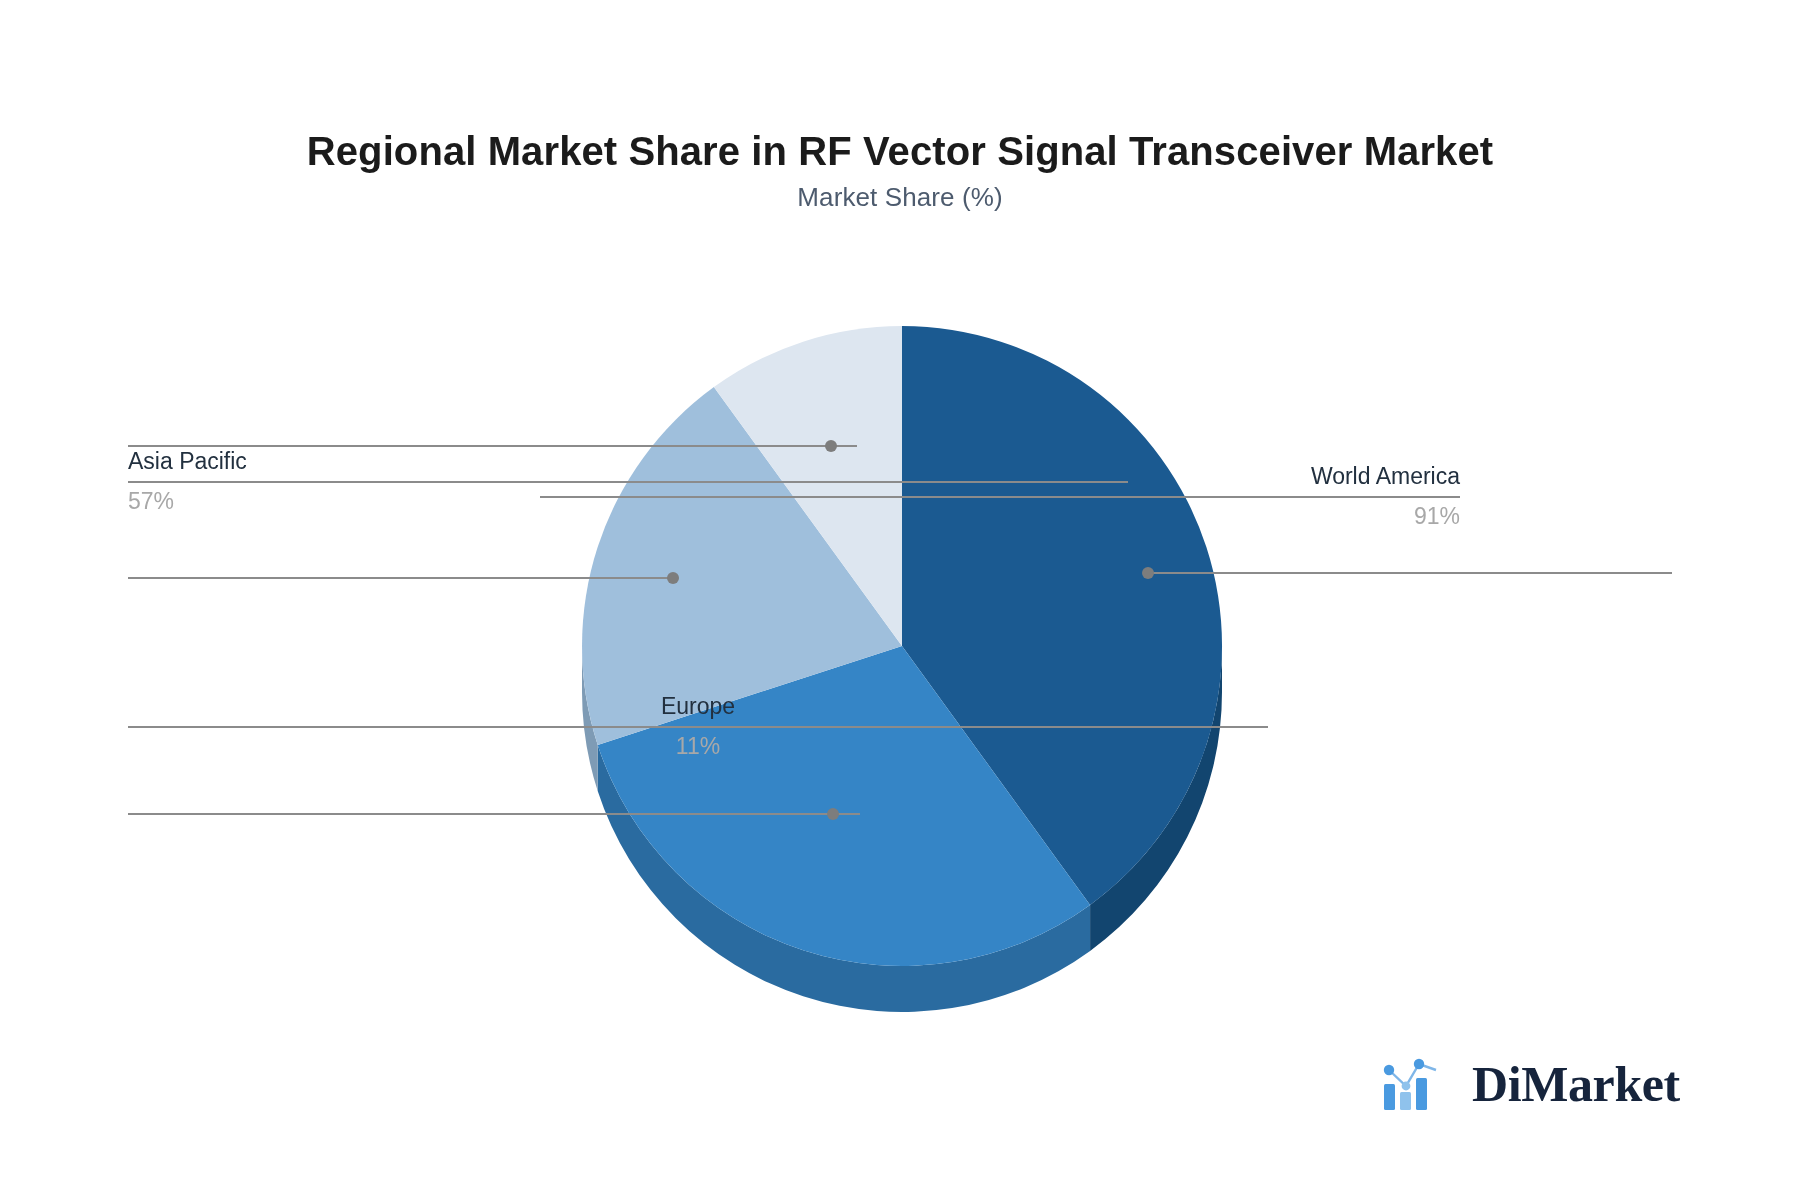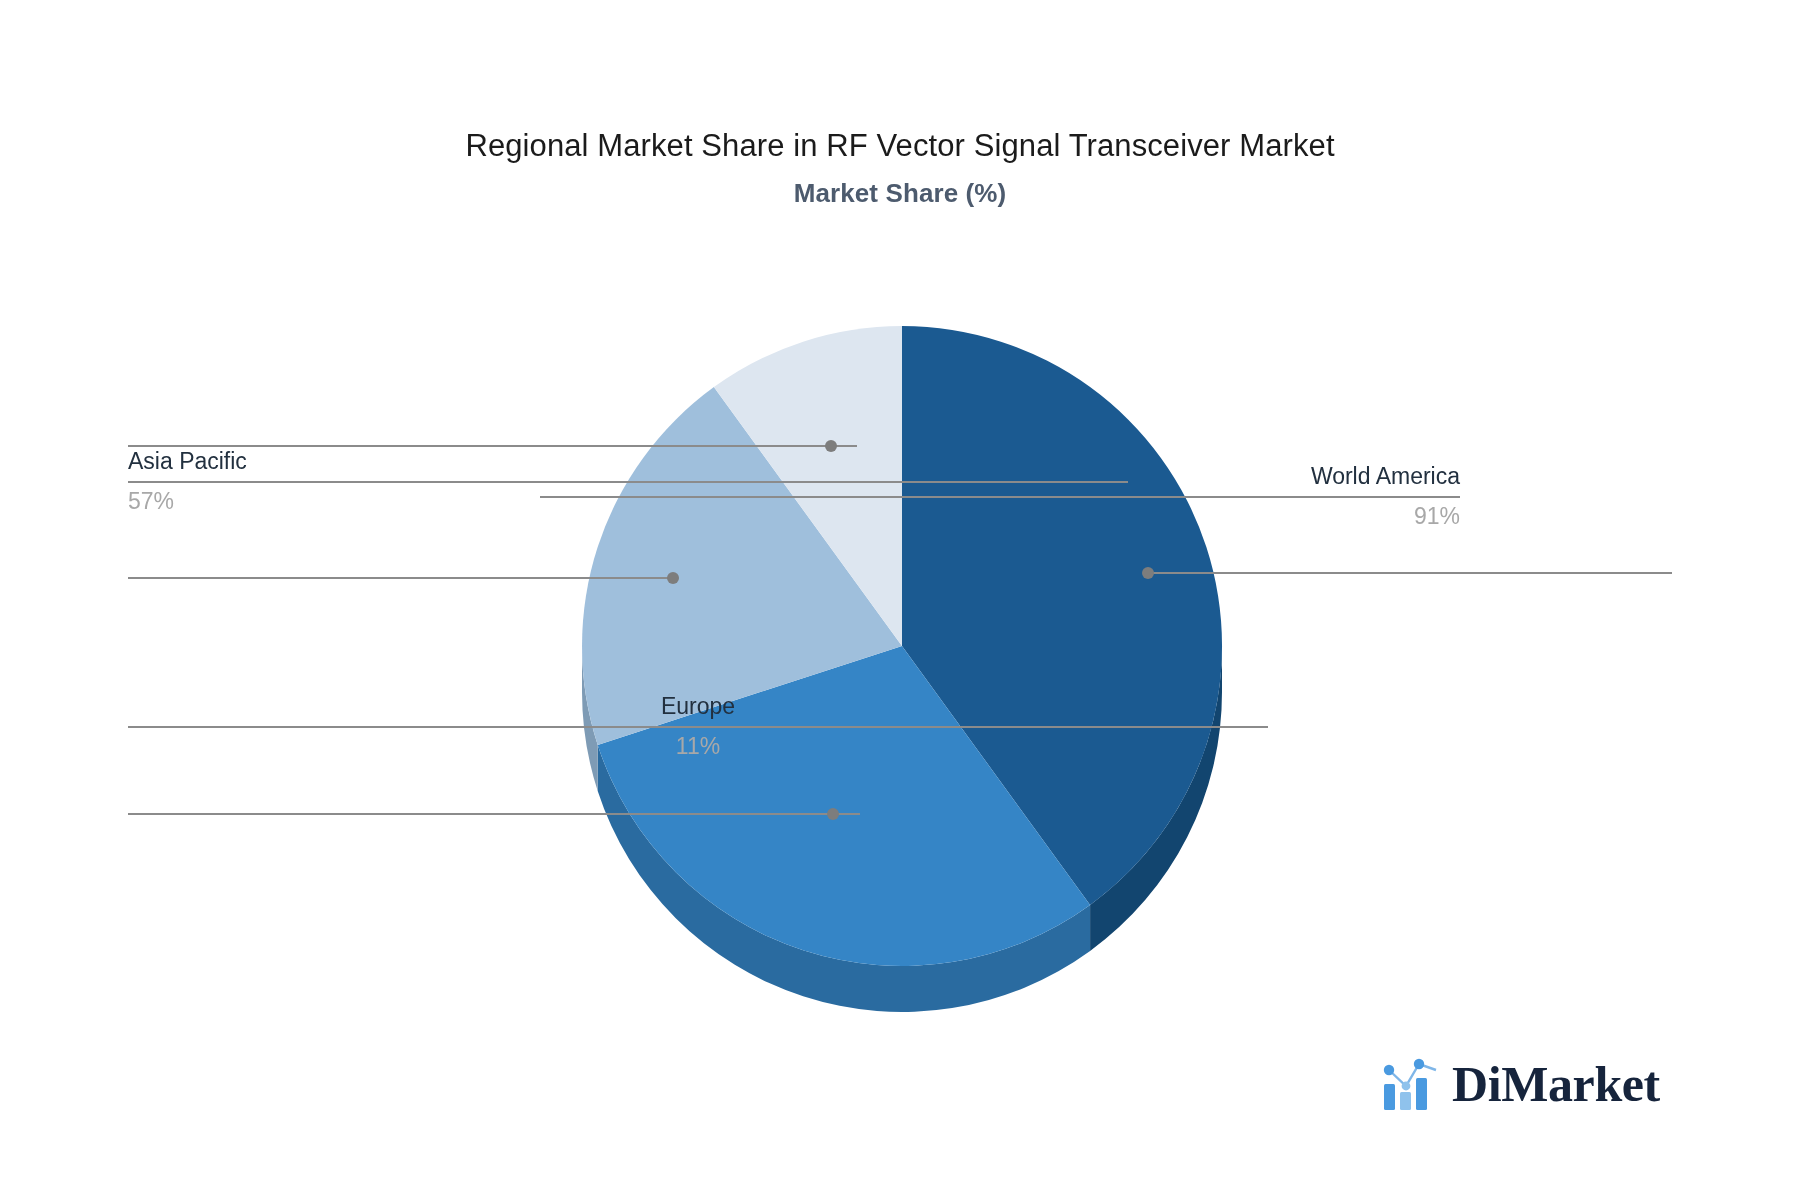--- a/index.html
+++ b/index.html
@@ -25,31 +25,31 @@
 
   
   .title-block {
     position: absolute;
     left: 0;
     top: 128px;
     width: 1800px;
     text-align: center;
   }
   .chart-title {
-    font-size: 31px;
-    font-weight: normal;
+    font-size: 40px;
+    font-weight: bold;
     color: #1b1b1b;
     letter-spacing: 0.1px;
     line-height: 1.15;
     white-space: nowrap;
   }
   .chart-subtitle {
-    margin-top: 14px;
+    margin-top: 8px;
     font-size: 26px;
-    font-weight: bold;
+    font-weight: normal;
     color: #4d5b6e;
     letter-spacing: 0.1px;
     white-space: nowrap;
   }
 
   
   #pie-wrap {
     position: absolute;
     left: 0;
     top: 0;
@@ -90,21 +90,21 @@
   #callout-eu    { left: 128px; top: 692px;  width: 1140px; text-align: center; }
   #callout-na    { left: 540px; top: 462px;  width: 920px;  }
 
   
   #logo {
     position: absolute;
     left: 1380px;
     top: 1056px;
     display: flex;
     align-items: center;
-    gap: 8px;
+    gap: 28px;
   }
   #logo .logo-mark { display: block; }
   #logo .logo-word {
     font-family: "Liberation Serif", serif;
     font-size: 50px;
     font-weight: bold;
     color: #16243c;
     letter-spacing: -0.4px;
     line-height: 1;
     white-space: nowrap;

